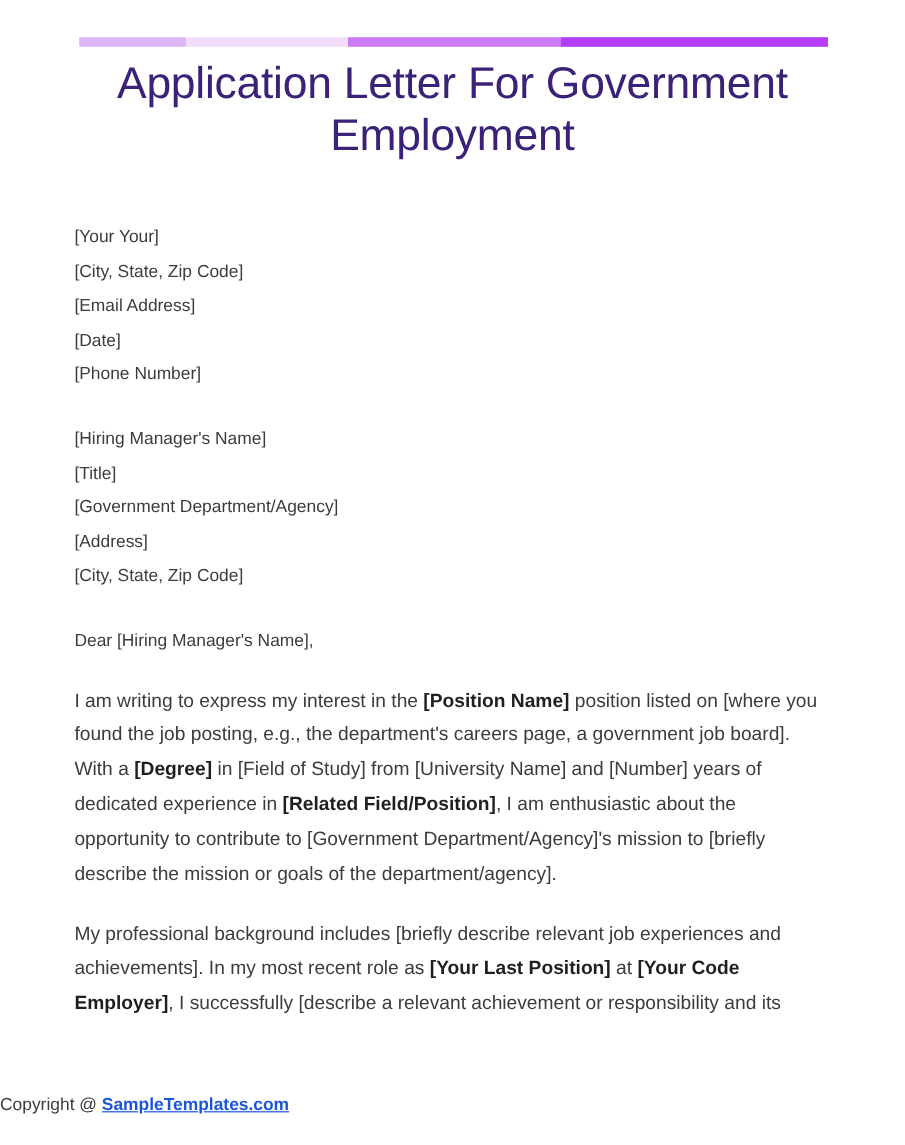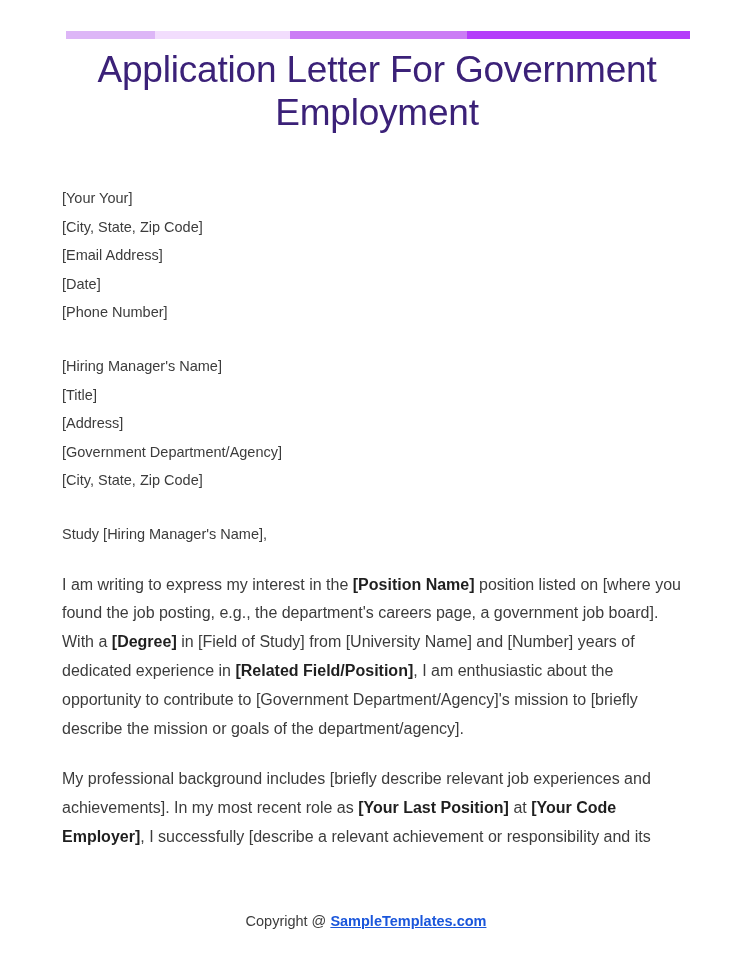--- a/index.html
+++ b/index.html
@@ -90,21 +90,20 @@
     text-align: left;
   }
   .para b { color: #1f1f1f; font-weight: bold; }
 
   
   .footer {
     position: absolute;
     left: 0;
     top: 913px;
     width: 754px;
-    text-align: center;
     padding-right: 22px;
     box-sizing: border-box;
     font-size: 14.5px;
     color: #3c3c3c;
   }
   .footer .cp { color: #3c3c3c; }
   .footer .brand {
     font-weight: bold;
     text-decoration: underline;
     color: #1a56db;
@@ -132,28 +131,28 @@
       <div class="addr-line">[Email Address]</div>
       <div class="addr-line">[Date]</div>
       <div class="addr-line">[Phone Number]</div>
     </div>
 
     <div class="block-gap"></div>
 
     <div>
       <div class="addr-line">[Hiring Manager's Name]</div>
       <div class="addr-line">[Title]</div>
+      <div class="addr-line">[Government Department/Agency]</div>
       <div class="addr-line">[Address]</div>
-      <div class="addr-line">[Government Department/Agency]</div>
       <div class="addr-line">[City, State, Zip Code]</div>
     </div>
 
     <div class="block-gap"></div>
 
-    <div class="salutation">Study [Hiring Manager's Name],</div>
+    <div class="salutation">Dear [Hiring Manager's Name],</div>
 
     <div class="small-gap"></div>
 
     <p class="para"><span>I am writing to express my interest in the </span><b>[Position Name]</b><span> position listed on [where you found the job posting, e.g., the department's careers page, a government job board]. With a </span><b>[Degree]</b><span> in [Field of Study] from [University Name] and [Number] years of dedicated experience in </span><b>[Related Field/Position]</b><span>, I am enthusiastic about the opportunity to contribute to [Government Department/Agency]'s mission to [briefly describe the mission or goals of the department/agency].</span></p>
 
     <div class="small-gap"></div>
 
     <p class="para"><span>My professional background includes [briefly describe relevant job experiences and achievements]. In my most recent role as </span><b>[Your Last Position]</b><span> at </span><b>[Your Code Employer]</b><span>, I successfully [describe a relevant achievement or responsibility and its</span></p>
 
   </div>

